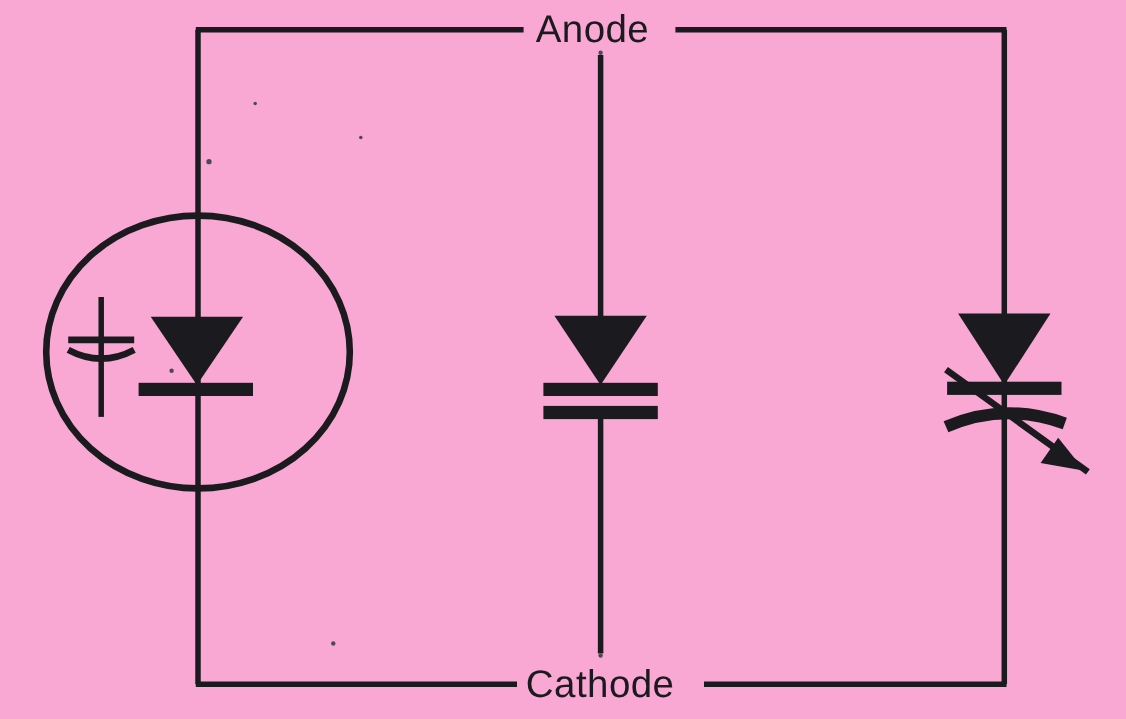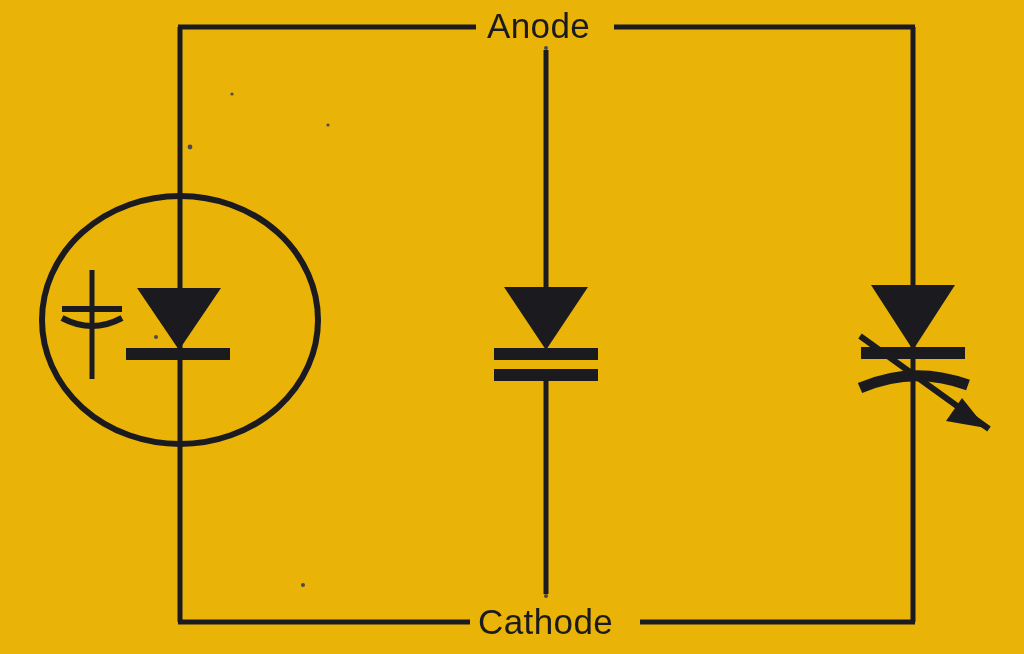--- a/index.html
+++ b/index.html
@@ -8,21 +8,21 @@
     padding: 0;
     background: #ffffff;
   }
   body {
     font-family: "Liberation Sans", sans-serif;
   }
   #diagram-root {
     position: relative;
     width: 1024px;
     height: 654px;
-    background: #eab308;
+    background: #f9a8d4;
     overflow: hidden;
   }
   svg#schematic {
     display: block;
     width: 1024px;
     height: 654px;
   }
   .wire {
     stroke: #1b1b1f;
     fill: none;

